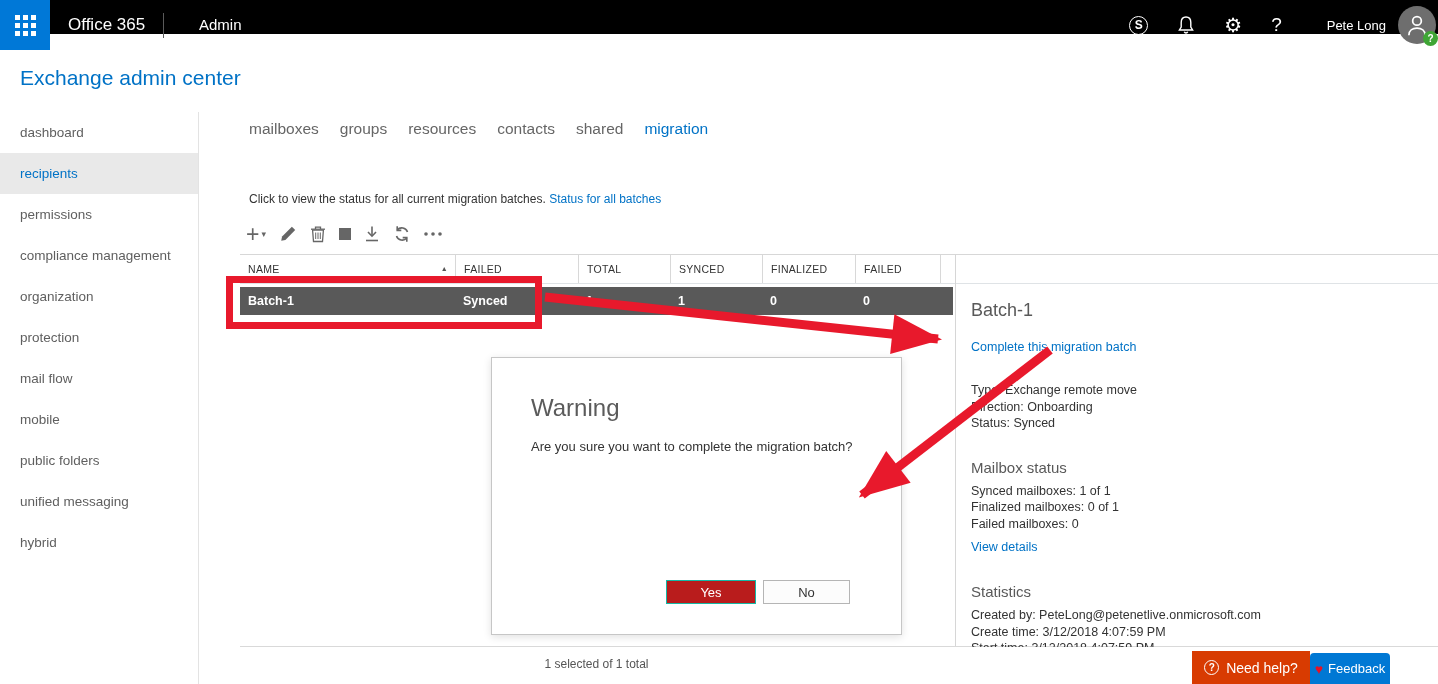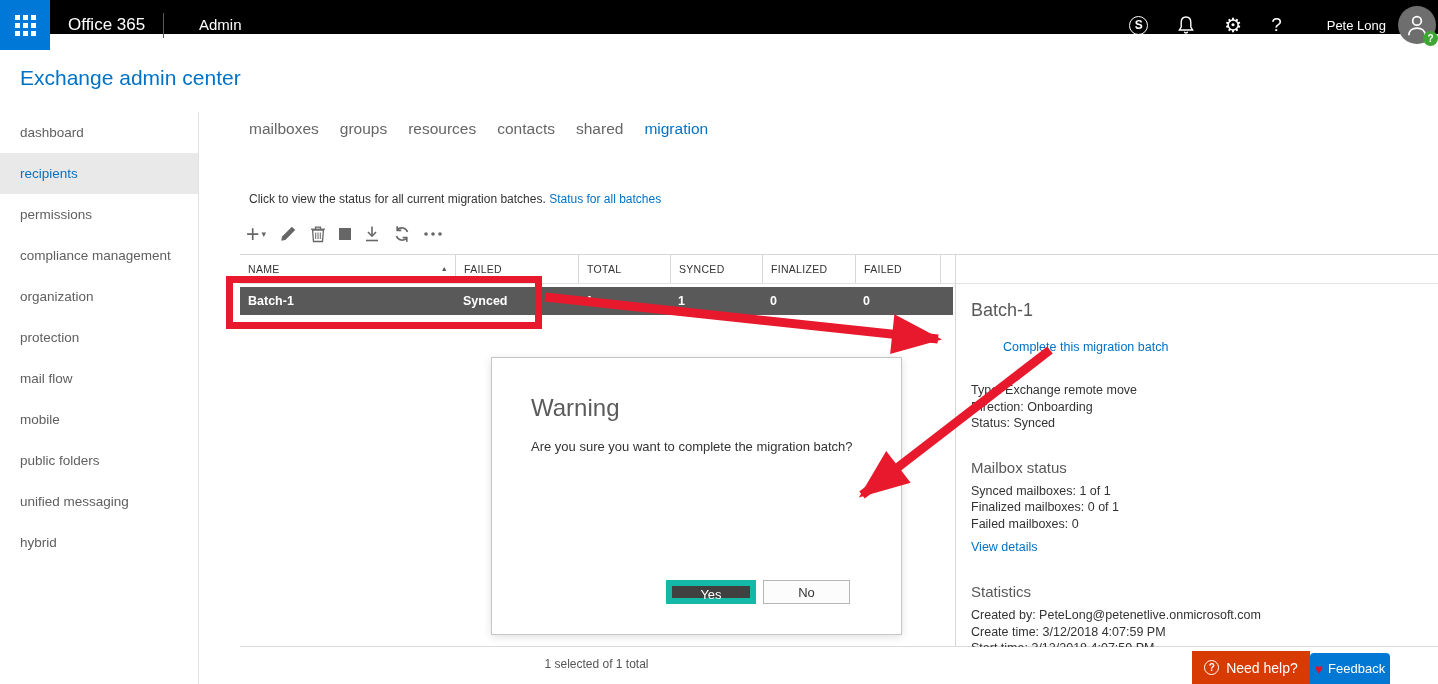--- a/index.html
+++ b/index.html
@@ -60,36 +60,36 @@
   .sort-arrow { position:absolute; right:7px; top:10px; font-size:7px; color:#555; }
 
   .grid-row { position:absolute; left:240px; top:287px; width:713px; height:28px; background:#595959; display:grid; grid-template-columns:215px 123px 92px 92px 93px 85px 13px; align-items:center; color:#fff; font-weight:bold; font-size:12.5px; cursor:pointer; }
   .grid-row .cell { padding-left:8px; }
 
   .selection-status { position:absolute; left:240px; top:657px; width:713px; text-align:center; font-size:12px; color:#555; }
 
   
   .detail { position:absolute; left:956px; top:254px; width:482px; height:393px; overflow:hidden; padding:46px 20px 0 15px; }
   .detail-title { font-size:18px; color:#595959; font-weight:400; margin:0 0 16px 0; }
-  .detail-link { font-size:12.5px;margin-left:32px; }
+  .detail-link { font-size:12.5px; }
   .detail-props { margin-top:27px; font-size:12.5px; color:#333; line-height:16.5px; }
   .detail-props div { white-space:nowrap; }
   .subheading { font-size:15px; color:#595959; font-weight:400; margin:27px 0 7px 0; }
   .detail-lines { font-size:12.5px; color:#333; line-height:16.5px; }
   .view-details { display:inline-block; margin-top:8px; font-size:12.5px; }
   .stats-head { margin-top:28px; }
   .stats-lines div { white-space:nowrap; }
 
   
   .dialog { position:absolute; left:491px; top:357px; width:411px; height:278px; background:#fff; border:1px solid #c6c6c6; box-shadow:0 2px 8px rgba(0,0,0,.12); z-index:30;text-decoration:underline; }
   .dialog-title { position:absolute; left:39px; top:36px; font-size:24px; color:#5b5b5b; font-weight:400; }
   .dialog-message { position:absolute; left:39px; top:81px; font-size:13px; color:#333; }
   .dialog-actions { position:absolute; left:174px; top:222px; display:flex; gap:7px; }
   .btn { font-family:inherit; font-size:13px; height:24px; cursor:pointer; }
-  .btn-yes { width:90px; background:#404040; border:6px solid #14b8a6; color:#fff; }
+  .btn-yes { width:90px; background:#b91c1c; border:1px solid #14b8a6; color:#fff; }
   .btn-no  { width:87px; background:#fcfcfc; border:1px solid #b5b5b5; color:#333; }
 
   
   .red-box { position:absolute; left:226px; top:276px; width:316px; height:53px; border:7px solid #e8192c; z-index:40; pointer-events:none; }
   .annotations { position:absolute; left:0; top:0; z-index:50; pointer-events:none; }
 
   
   .need-help { position:absolute; left:1192px; top:651px; width:118px; height:33px; background:#d83b01; color:#fff; border:none; font-family:inherit; font-size:14px; display:flex; align-items:center; justify-content:center; gap:7px; cursor:pointer; z-index:20; }
   .qcircle { width:15px; height:15px; border:1.5px solid #fff; border-radius:50%; font-size:10px; line-height:13px; text-align:center; font-weight:bold; }
   .feedback { position:absolute; left:1310px; top:653px; width:80px; height:31px; background:#0078d4; color:#fff; border:none; border-radius:4px 4px 0 0; font-family:inherit; font-size:13px; display:flex; align-items:center; justify-content:center; gap:5px; cursor:pointer; z-index:20; }

